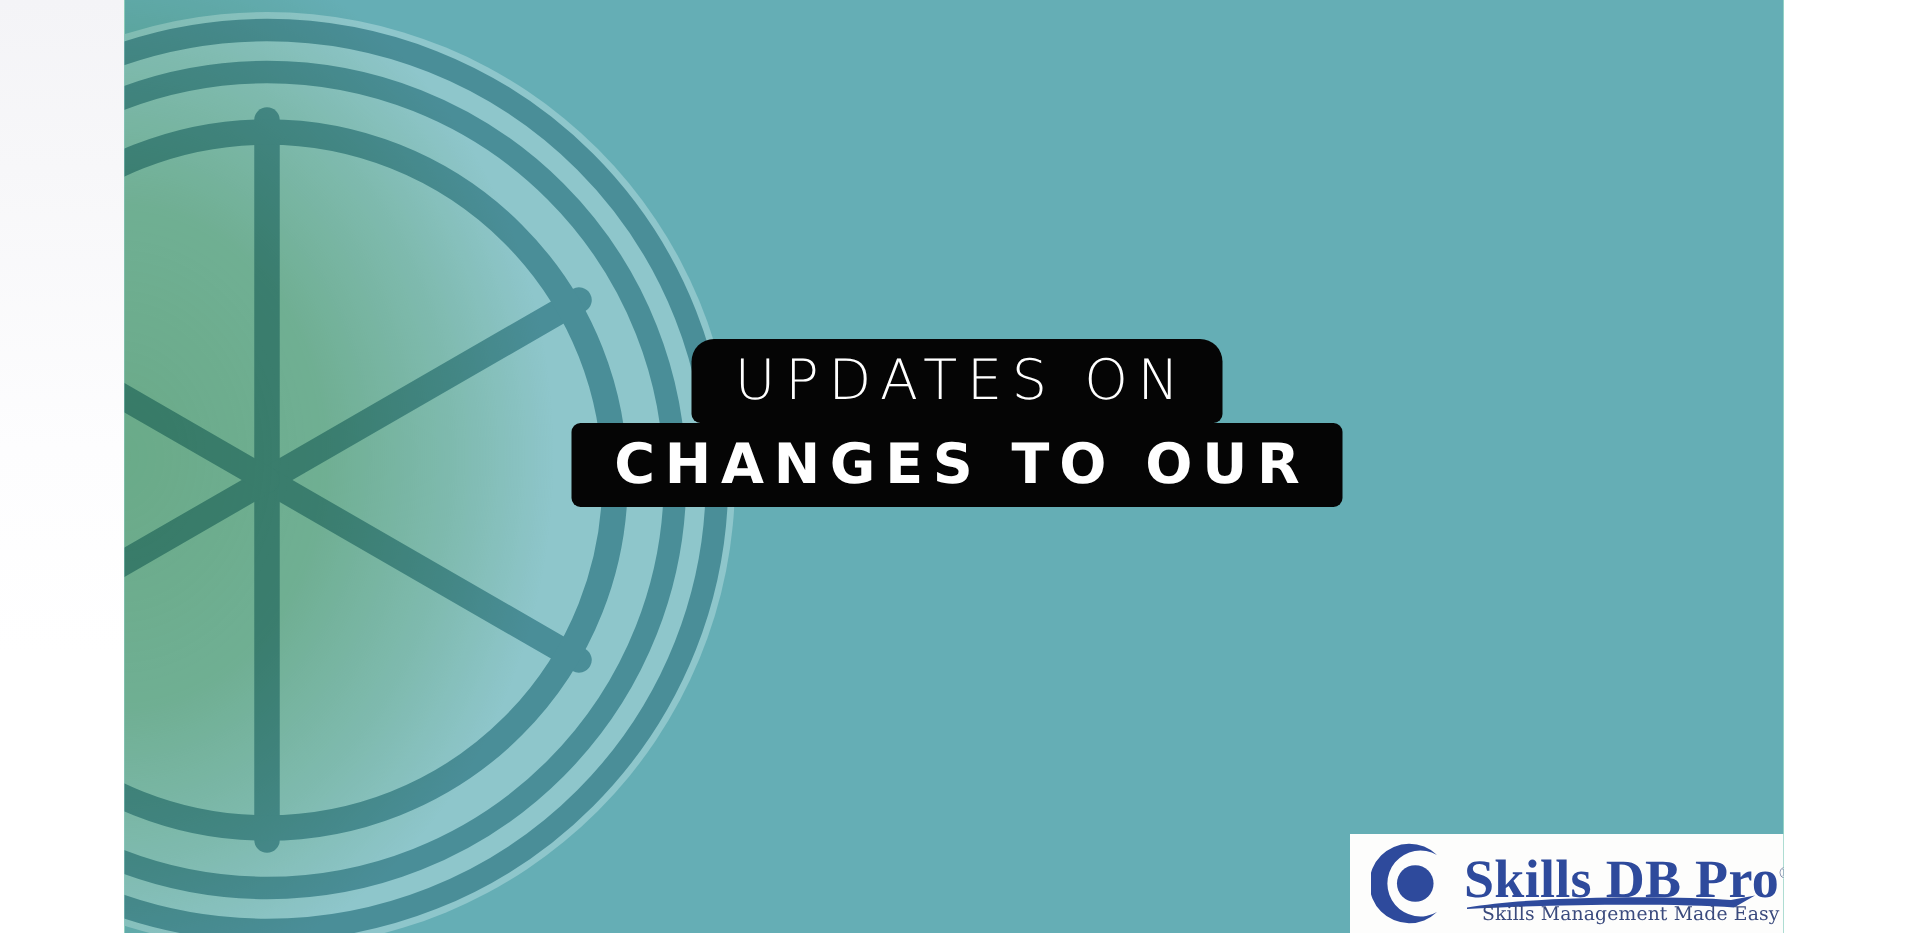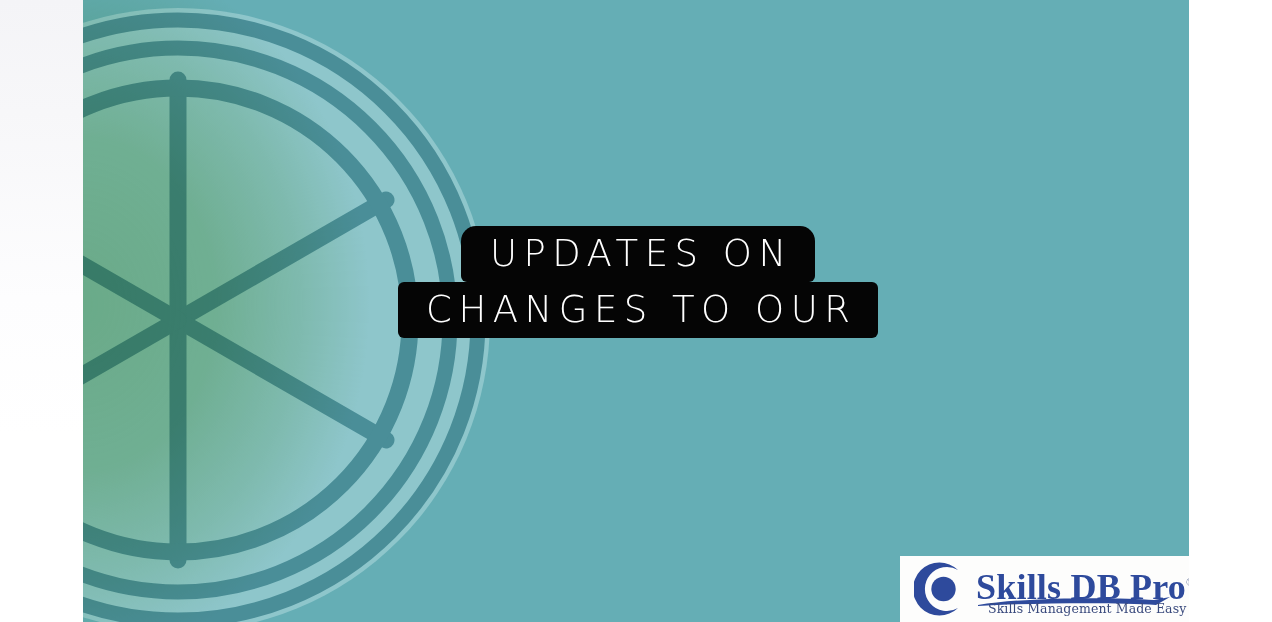--- a/index.html
+++ b/index.html
@@ -93,21 +93,21 @@
     font-size: 37px;
     line-height: 56px;
     letter-spacing: 6.5px;
     text-indent: 6.5px;
     white-space: nowrap;
     border-radius: 15px;
     padding: 0 22px;
     text-align: center;
   }
   .title-line.l1 { border-radius: 15px 15px 6px 6px; }
-  .title-line.l2 { border-radius: 6px; }
+  .title-line.l2 { border-radius: 6px; font-weight: bold; }
   .title-line.l3 { border-radius: 6px 6px 15px 15px; }
 
   
   .logo-panel {
     position: absolute;
     left: 817px;
     top: 556px;
     width: 289px;
     height: 66px;
     background: #fdfdfc;

